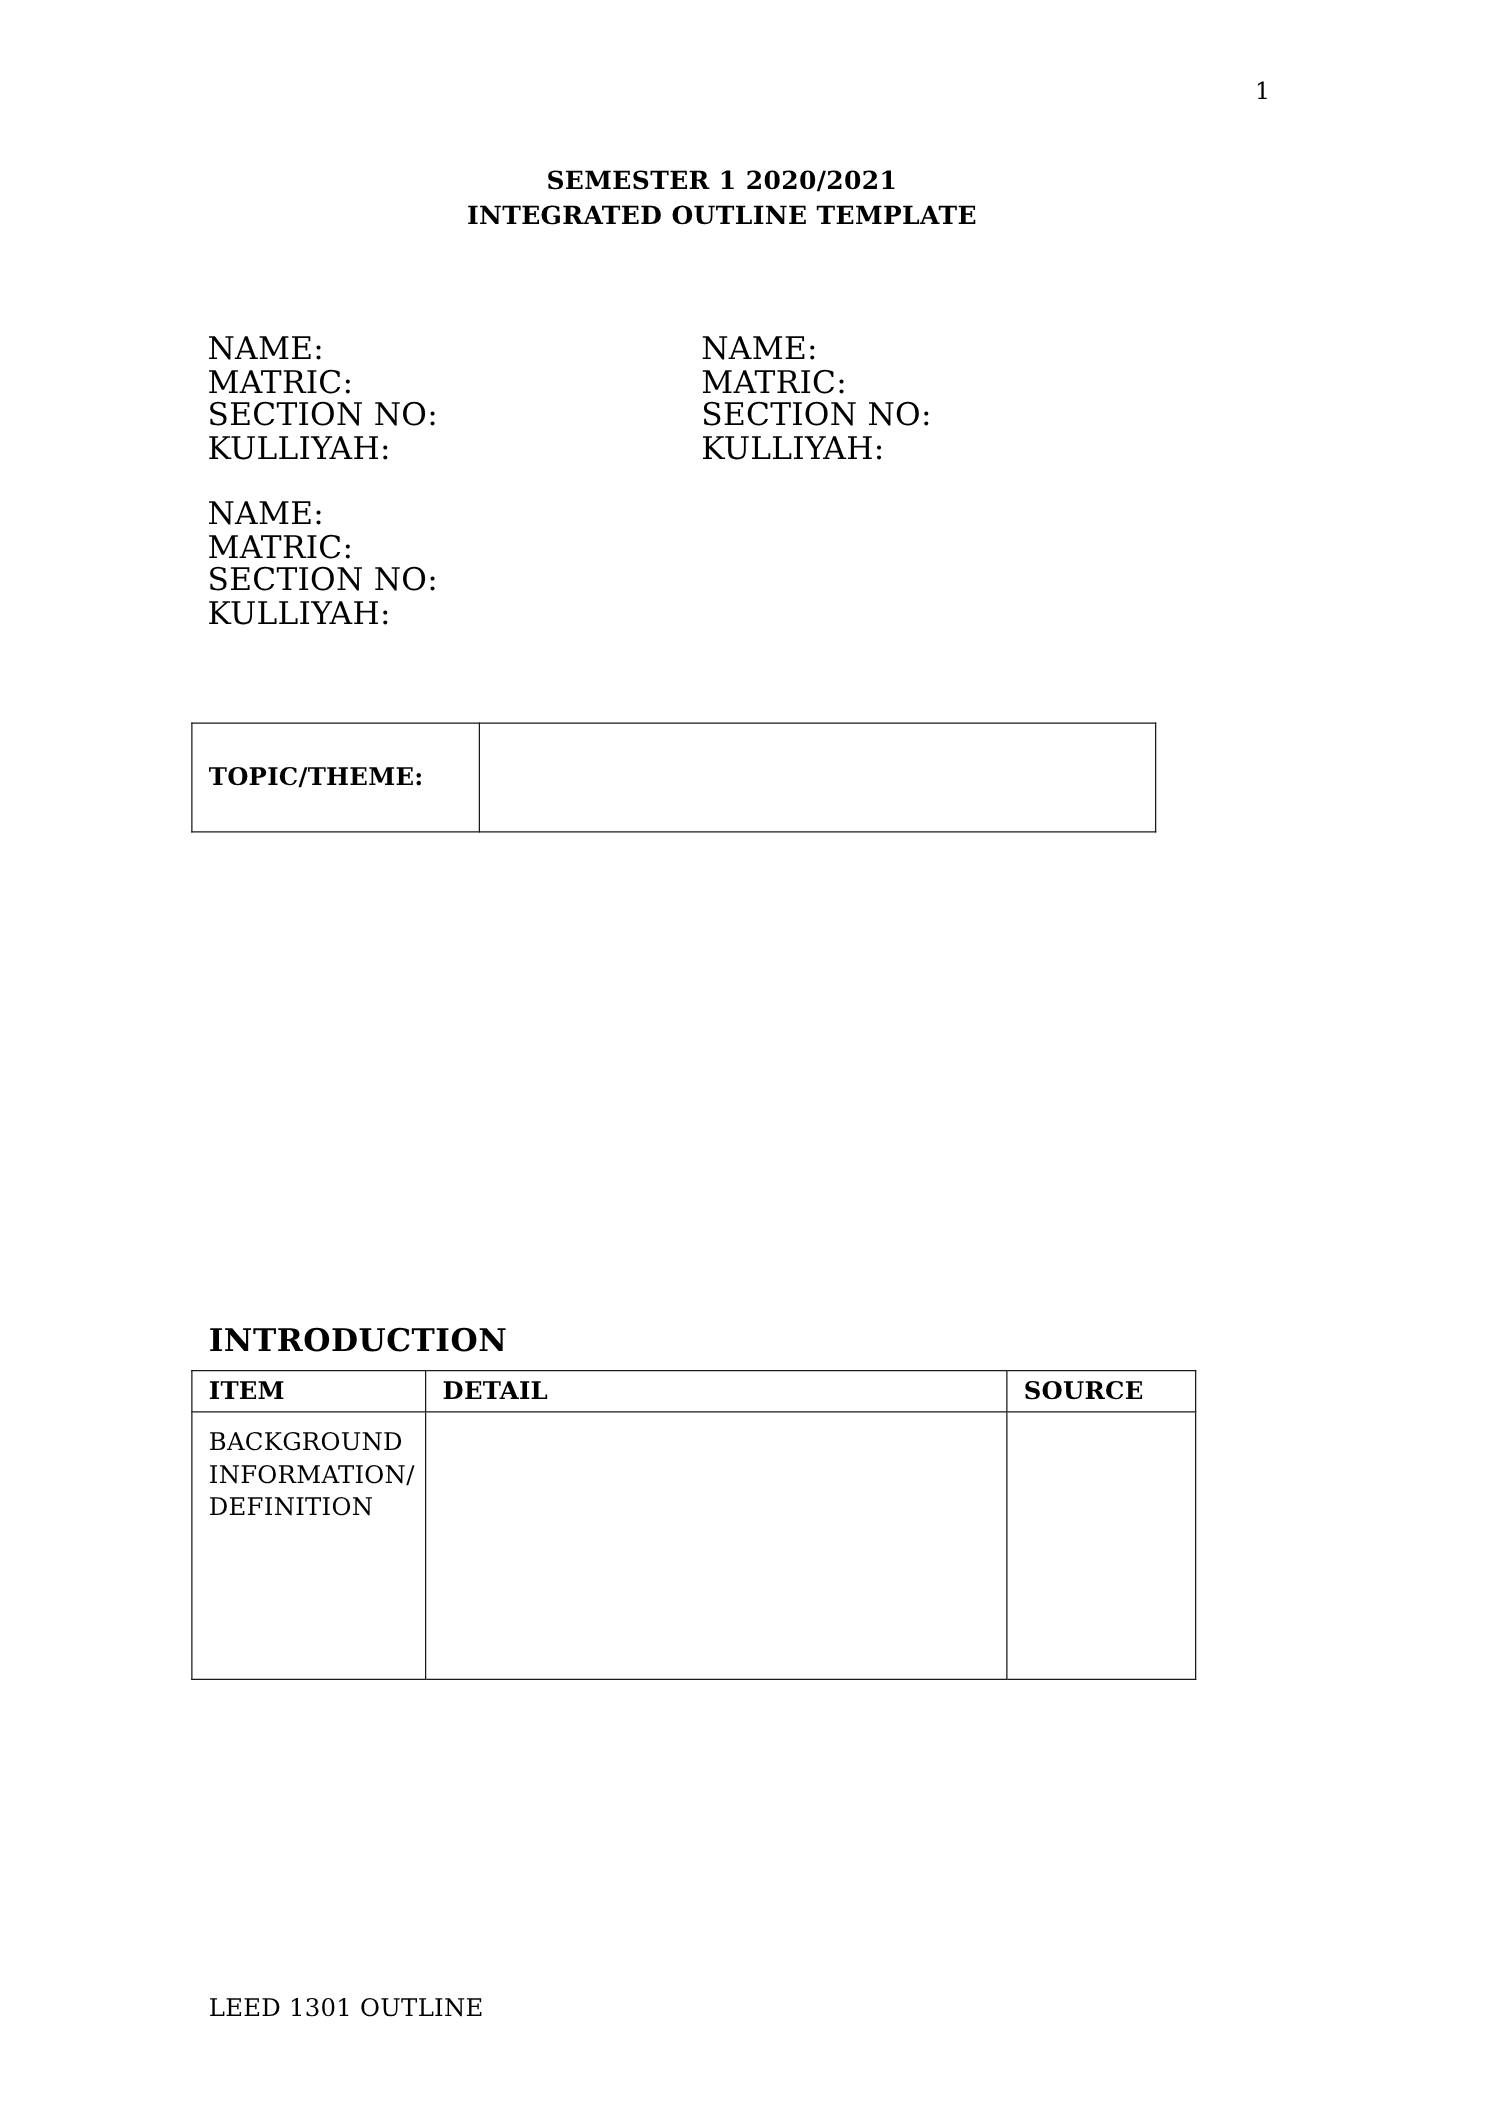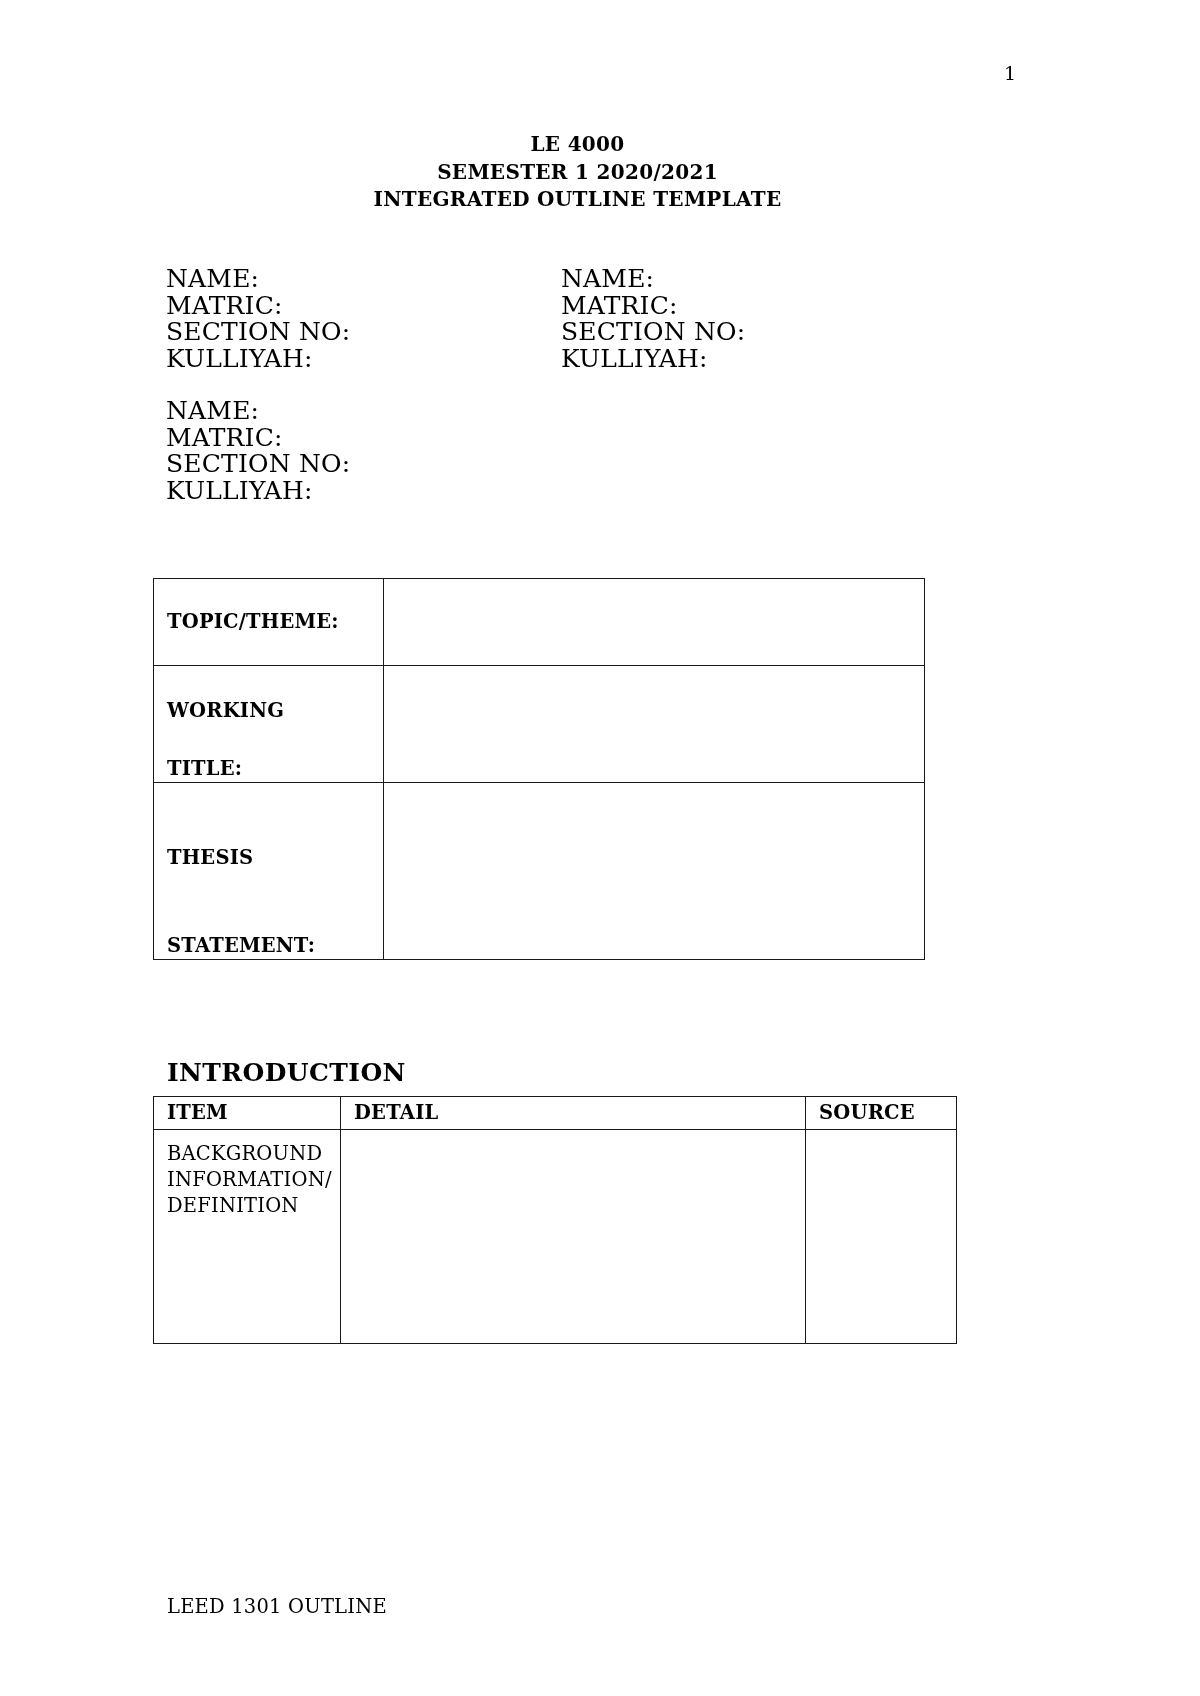--- a/index.html
+++ b/index.html
@@ -136,21 +136,20 @@
   }
 </style>
 </head>
 <body>
 
 <div class="page">
 
   <div class="page-number">1</div>
 
   <div class="title-block">
-    <div class="title-line">LE 4000</div>
     <div class="title-line">SEMESTER 1 2020/2021</div>
     <div class="title-line">INTEGRATED OUTLINE TEMPLATE</div>
   </div>
 
   <div class="info-group" id="info-a">
     <div class="info-line">NAME:</div>
     <div class="info-line">MATRIC:</div>
     <div class="info-line">SECTION NO:</div>
     <div class="info-line">KULLIYAH:</div>
   </div>
@@ -171,38 +170,20 @@
 
   <table class="doc-table" id="table-meta">
     <colgroup>
       <col class="col-label">
       <col>
     </colgroup>
     <tbody>
       <tr class="row-topic">
         <td>
           <div class="cell-pad bold">TOPIC/THEME:</div>
-        </td>
-        <td>
-          <div class="cell-pad"></div>
-        </td>
-      </tr>
-      <tr class="row-title">
-        <td>
-          <div class="cell-pad bold">WORKING</div>
-          <div class="cell-pad bold mid" style="padding-left:13px">TITLE:</div>
-        </td>
-        <td>
-          <div class="cell-pad"></div>
-        </td>
-      </tr>
-      <tr class="row-thesis">
-        <td>
-          <div class="cell-pad bold">THESIS</div>
-          <div class="cell-pad bold mid" style="padding-left:13px">STATEMENT:</div>
         </td>
         <td>
           <div class="cell-pad"></div>
         </td>
       </tr>
     </tbody>
   </table>
 
   <div class="section-heading">INTRODUCTION</div>
 

